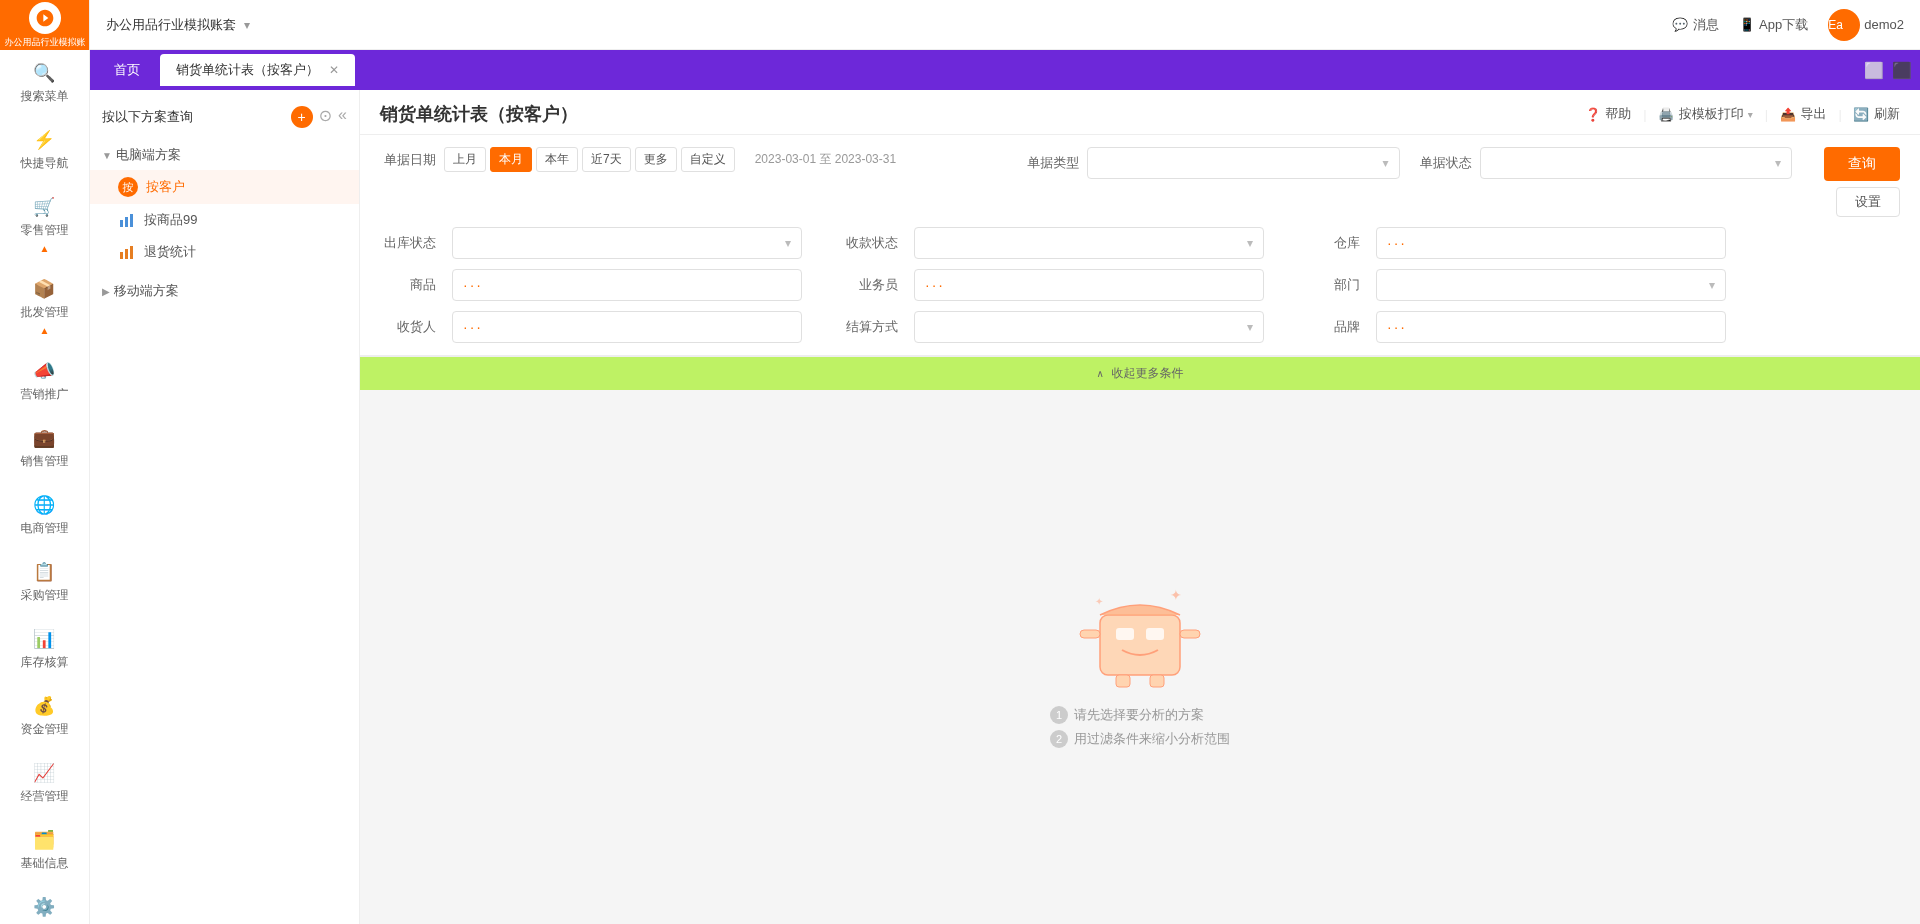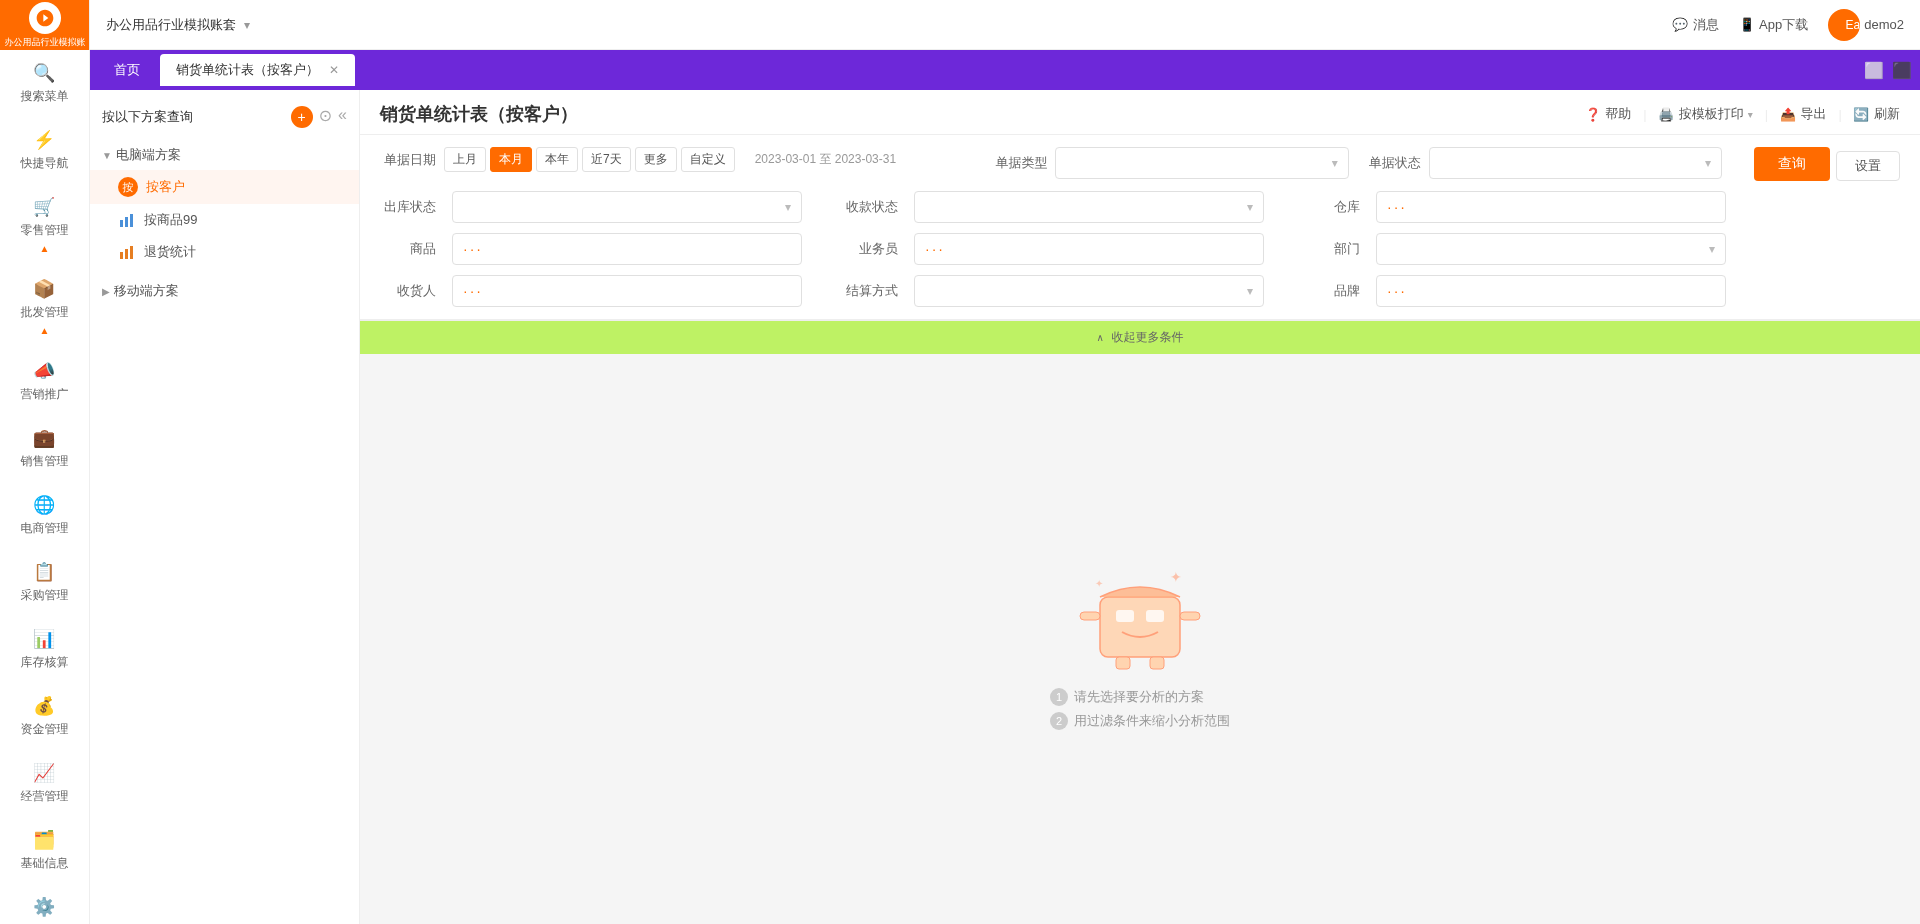--- a/index.html
+++ b/index.html
@@ -19,21 +19,21 @@
     
     .main { flex: 1; display: flex; flex-direction: column; height: 924px; overflow: hidden; }
 
     
     .top-header { height: 50px; background: #fff; display: flex; align-items: center; justify-content: space-between; padding: 0 16px; border-bottom: 1px solid #eee; flex-shrink: 0; }
     .header-left { display: flex; align-items: center; gap: 8px; }
     .breadcrumb-text { font-size: 13px; color: #333; }
     .header-dropdown { color: #999; font-size: 12px; cursor: pointer; }
     .header-right { display: flex; align-items: center; gap: 20px; }
     .header-icon-item { display: flex; align-items: center; gap: 4px; cursor: pointer; color: #555; font-size: 13px; }
-    .avatar { width: 32px; height: 32px; border-radius: 50%; background: #ff6b00; display: flex; align-items: center; justify-content: flex-end; color: #fff; font-size: 12px; overflow: hidden; }
+    .avatar { width: 32px; height: 32px; border-radius: 50%; background: #ff6b00; display: flex; align-items: center; justify-content: flex-start; color: #fff; font-size: 12px; overflow: hidden; }
 
     
     .tab-bar { height: 40px; background: #6d28d9; display: flex; align-items: center; padding: 0 8px; gap: 4px; flex-shrink: 0; }
     .tab-item { height: 32px; padding: 0 16px; border-radius: 4px 4px 0 0; display: flex; align-items: center; gap: 6px; cursor: pointer; font-size: 13px; color: rgba(255,255,255,0.8); }
     .tab-item.active { background: #fff; color: #333; border-radius: 4px 4px 0 0; }
     .tab-item.home { color: #fff; }
     .tab-close { font-size: 12px; color: #999; cursor: pointer; margin-left: 4px; }
     .tab-window-controls { margin-left: auto; display: flex; gap: 8px; }
     .win-btn { color: rgba(255,255,255,0.8); cursor: pointer; font-size: 16px; }
 
@@ -87,21 +87,21 @@
     .empty-hint { display: flex; flex-direction: column; align-items: center; gap: 16px; }
     .hint-list { list-style: none; }
     .hint-list li { font-size: 13px; color: #999; margin-bottom: 6px; display: flex; align-items: center; gap: 6px; }
     .hint-num { width: 18px; height: 18px; border-radius: 50%; background: #ccc; color: #fff; font-size: 11px; display: flex; align-items: center; justify-content: center; flex-shrink: 0; }
 
     
     .query-btn { padding: 8px 24px; background: #ff6b00; color: #fff; border: none; border-radius: 4px; cursor: pointer; font-size: 14px; font-weight: 500; }
     .set-btn { padding: 5px 18px; background: #fff; color: #555; border: 1px solid #e0e0e0; border-radius: 4px; cursor: pointer; font-size: 13px; }
 
     
-    .filter-actions { display: flex; flex-direction: row; gap: 6px; align-items: flex-end; margin-left: 16px; flex-shrink: 0; }
+    .filter-actions { display: flex; flex-direction: column; gap: 6px; align-items: flex-end; margin-left: 16px; flex-shrink: 0; }
   </style>
 </head>
 <body>
 
 <div class="sidebar">
   <div class="sidebar-logo">
     <div class="logo-icon">
       <svg viewBox="0 0 24 24" fill="#ff6b00">
           <path d="M12 2C6.48 2 2 6.48 2 12s4.48 10 10 10 10-4.48 10-10S17.52 2 12 2zm-2 14.5v-9l6 4.5-6 4.5z"></path>
         </svg>

